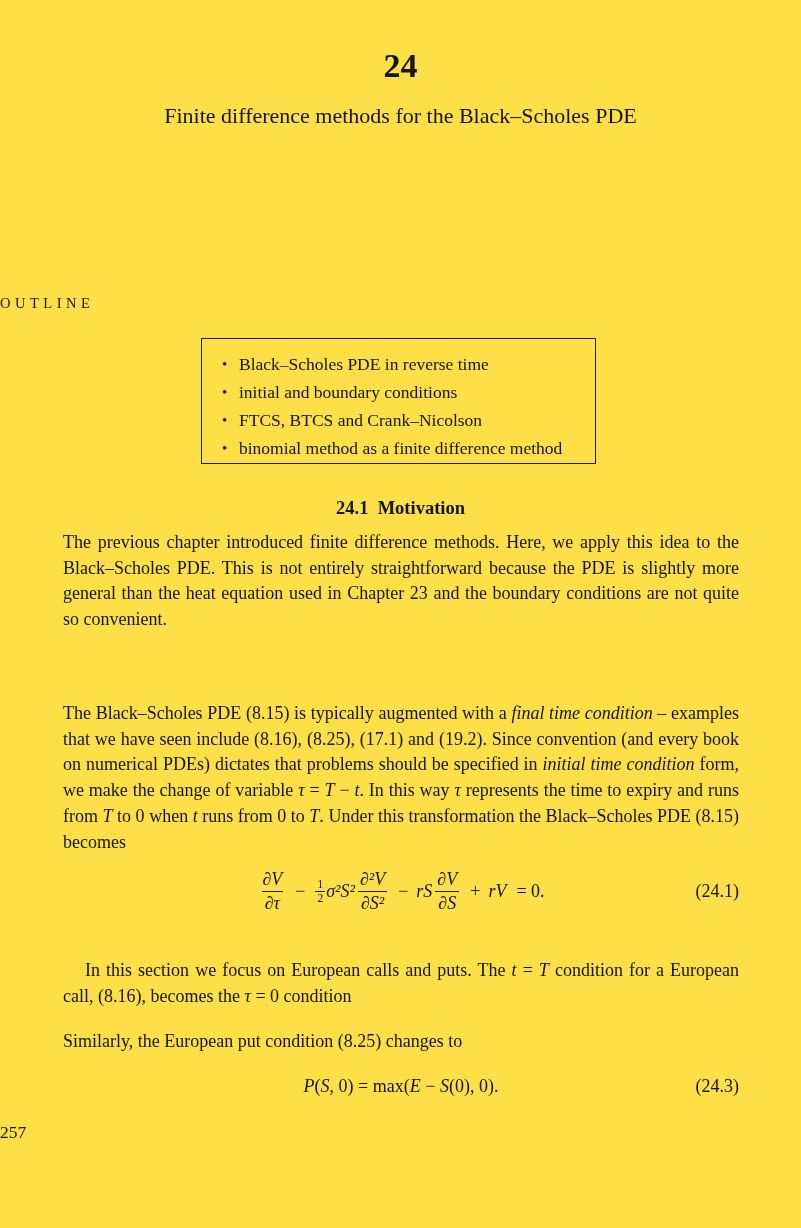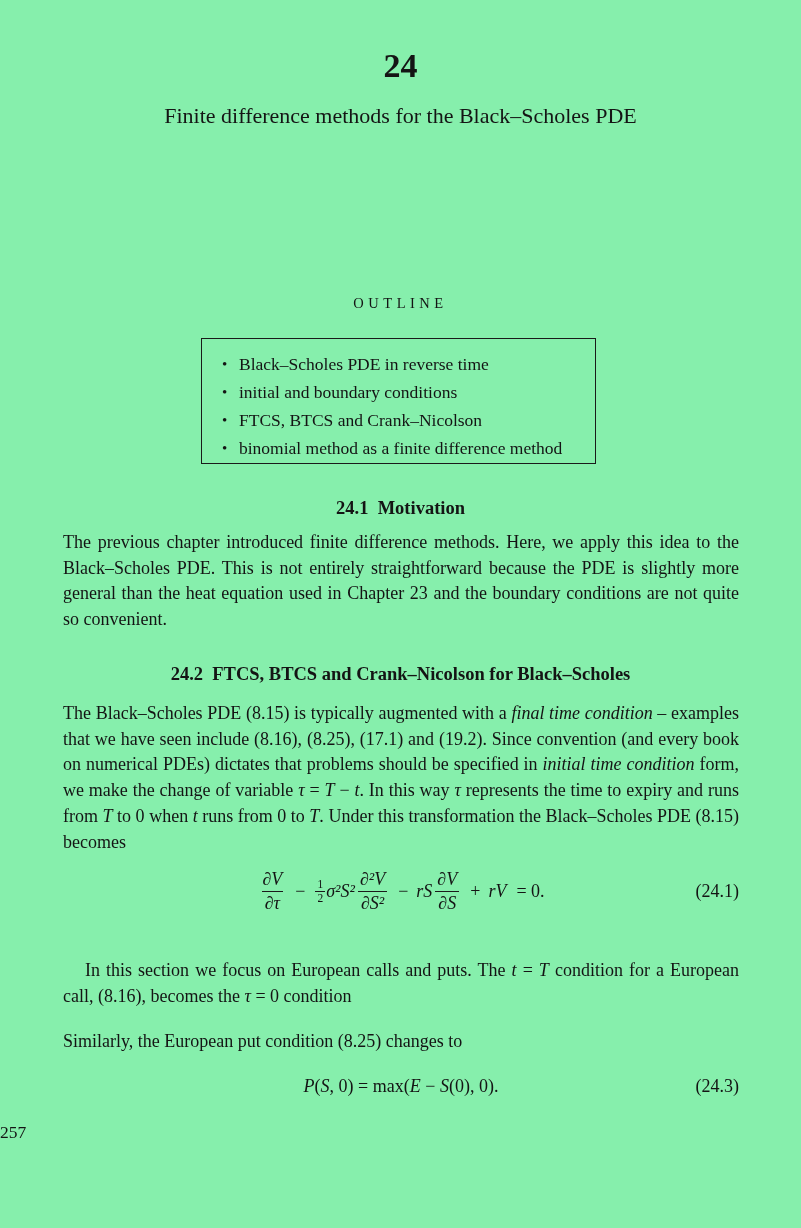--- a/index.html
+++ b/index.html
@@ -4,34 +4,34 @@
 <style>
   * { margin: 0; padding: 0; box-sizing: border-box; }
   html, body { background: #ffffff; }
   body {
     width: 801px; height: 1228px;
     font-family: "Liberation Serif", "DejaVu Serif", serif;
     color: #141414;
     position: relative;
     overflow: hidden;
   }
-  .page { position: absolute; inset: 0; background: #86efac; }
+  .page { position: absolute; inset: 0; background: #fde047; }
 
   .chapter-number {
     position: absolute; top: 46px; left: 0; width: 100%;
     text-align: center; font-size: 34px; font-weight: bold; line-height: 40px;
   }
   .chapter-title {
     position: absolute; top: 97px; left: 0; width: 100%;
     text-align: center; font-size: 22px; font-weight: normal; line-height: 38px;
   }
 
   .outline-heading {
     position: absolute; top: 294px; left: 0; width: 100%;
-    text-align: center; font-size: 14.5px; letter-spacing: 4.5px; line-height: 18px;
+    font-size: 14.5px; letter-spacing: 4.5px; line-height: 18px;
   }
   .outline-box {
     position: absolute; left: 201px; top: 338px; width: 395px; height: 126px;
     border: 1.3px solid #1a1a1a;
   }
   .outline-list { list-style: none; padding: 11px 8px 0 20px; }
   .outline-item { display: flex; font-size: 17.5px; line-height: 28px; }
   .outline-item .bullet { width: 17px; flex: 0 0 17px; font-size: 15px; }
 
   .sec-heading {
@@ -113,21 +113,20 @@
         <span class="bullet">•</span>
         <span>binomial method as a finite difference method</span>
       </li>
     </ul>
   </div>
 
   <h2 class="sec-heading h241">24.1 Motivation</h2>
 
   <p class="body-par p1">The previous chapter introduced finite difference methods. Here, we apply this idea to the Black–Scholes PDE. This is not entirely straightforward because the PDE is slightly more general than the heat equation used in Chapter 23 and the boundary conditions are not quite so convenient.</p>
 
-  <h2 class="sec-heading h242">24.2 FTCS, BTCS and Crank–Nicolson for Black–Scholes</h2>
 
   <p class="body-par p2"><span>The Black–Scholes PDE (8.15) is typically augmented with a </span><span class="it">final time condition</span><span> – examples that we have seen include (8.16), (8.25), (17.1) and (19.2). Since convention (and every book on numerical PDEs) dictates that problems should be specified in </span><span class="it">initial time condition</span><span> form, we make the change of variable </span><span class="it">τ</span><span> = </span><span class="it">T</span><span> − </span><span class="it">t</span><span>. In this way </span><span class="it">τ</span><span> represents the time to expiry and runs from </span><span class="it">T</span><span> to 0 when </span><span class="it">t</span><span> runs from 0 to </span><span class="it">T</span><span>. Under this transformation the Black–Scholes PDE (8.15) becomes</span></p>
 
   <div class="equation eq1">
     <div class="eq-center">
       <span class="frac">
           <span class="num it">∂V</span>
           <span class="den it">∂τ</span>
         </span>
       <span class="op">−</span>

